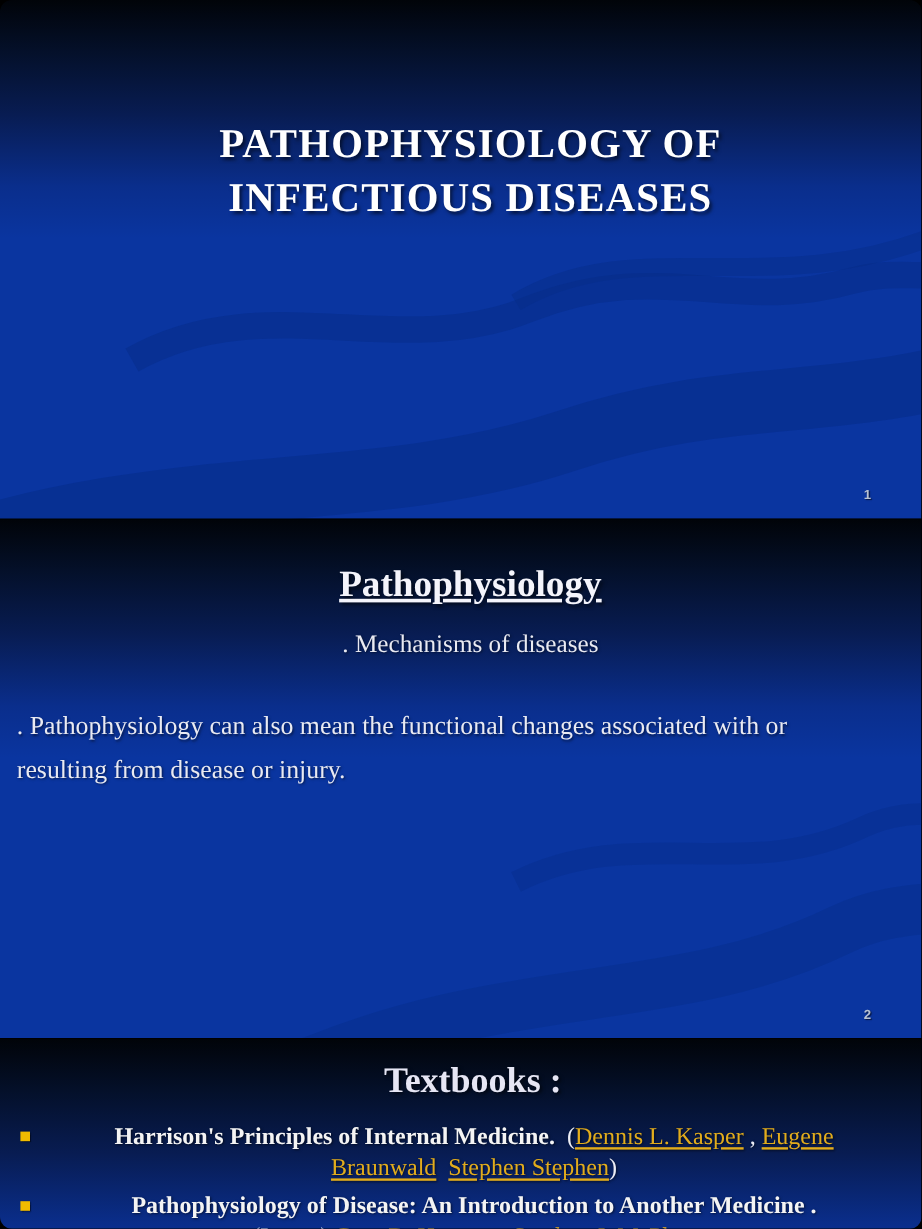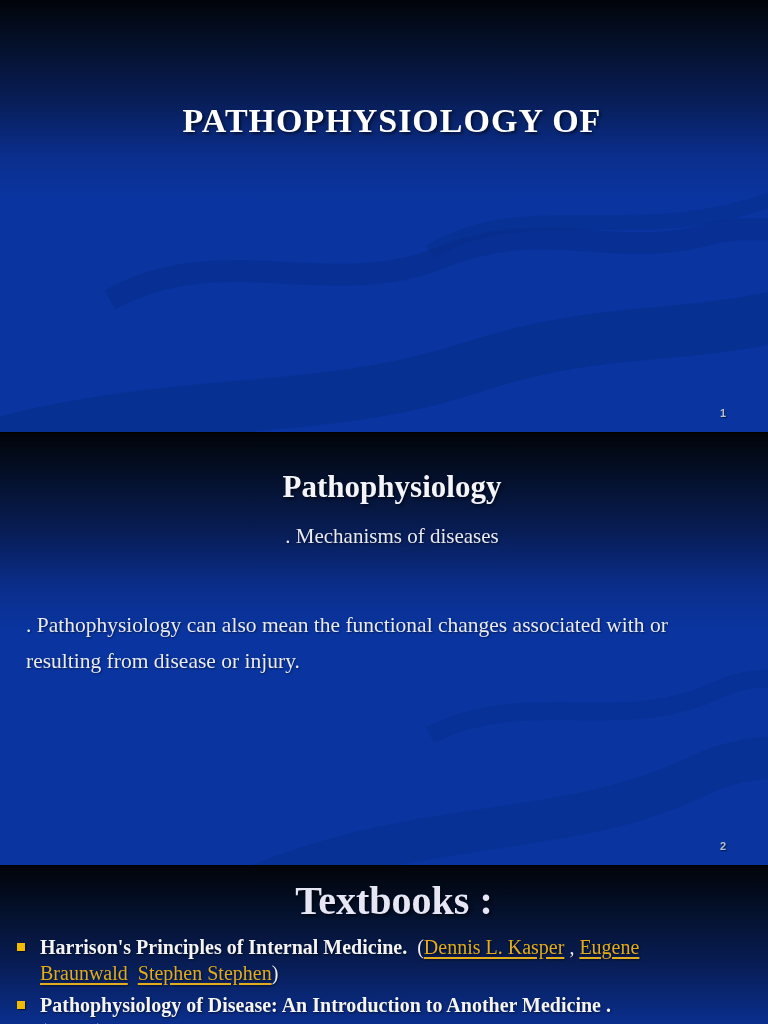--- a/index.html
+++ b/index.html
@@ -1,19 +1,19 @@
 <!DOCTYPE html>
 <html><head>
 <meta charset="utf-8">
 <style>
   * { margin:0; padding:0; box-sizing:border-box; }
   html,body { width:768px; height:1024px; overflow:hidden; background:#000; }
   body { font-family:"Liberation Serif","DejaVu Serif",serif; }
 
-  .viewport { position:relative; width:768px; height:1024px; overflow:hidden; background:#000; }
+  .viewport { position:relative; width:768px; height:1024px; overflow:hidden; background:#000;border-radius:10px; }
 
   .slide {
     position:relative; width:768px; height:432px; margin-bottom:1px; overflow:hidden;
     background:linear-gradient(180deg,#010409 0%,#04102a 10%,#081c52 22%,#0a2e8c 36%,#0a35a0 46%,#0a35a0 100%);
   }
   .swoosh { position:absolute; left:0; top:0; width:768px; height:432px; pointer-events:none; }
 
   .page-num {
     position:absolute; right:42px; bottom:13px;
     font-family:"Liberation Sans","DejaVu Sans",sans-serif;
@@ -25,47 +25,48 @@
     padding-top:98px; padding-left:16px; text-align:center;
     color:#ffffff; font-weight:bold; font-size:34px; line-height:45px; letter-spacing:1px;
     text-shadow:2px 2px 3px rgba(0,0,0,.55);
   }
 
   
   .s2-title {
     margin-top:34px; padding-left:16px; text-align:center;
     color:#f4f4fb; font-weight:bold; font-size:31px; line-height:40px;
     text-shadow:2px 2px 3px rgba(0,0,0,.5);
+    text-decoration:underline;
   }
   .s2-center-line {
     padding-left:16px; text-align:center; color:#e9eaf2; font-size:21px; line-height:30px;
     text-shadow:1px 1px 2px rgba(0,0,0,.5); white-space:pre-wrap;
   }
   .s2-line1 { margin-top:14px; }
   .s2-line2 { margin-top:4px; }
-  .s2-paras { margin-top:56px; padding-left:26px; width:732px; }
+  .s2-paras { margin-top:36px; padding-left:14px; width:732px; }
   .s2-para {
     color:#e9eaf2; font-size:21.5px; line-height:36px; max-width:710px;
     text-shadow:1px 1px 2px rgba(0,0,0,.5); white-space:pre-wrap;
   }
 
   
   .s3-title {
     margin-top:16px; padding-left:20px; text-align:center;
-    color:#e6e6f4; font-weight:bold; font-size:40px; line-height:38px;
+    color:#e6e6f4; font-weight:bold; font-size:30px; line-height:38px;
     text-shadow:2px 2px 3px rgba(0,0,0,.55);
   }
   .s3-bullets { margin-top:14px; }
   .bullet-item { position:relative; padding-left:40px; padding-right:18px; }
   .bullet-item + .bullet-item { margin-top:6px; }
   .bullet-marker {
     position:absolute; left:17px; top:9px; width:8px; height:8px; background:#f0bb00;
     box-shadow:1px 1px 1px rgba(0,0,0,.5);
   }
-  .b-line { font-size:20px; line-height:26px; white-space:pre-wrap; }
+  .b-line { font-size:20px; line-height:26px; white-space:pre-wrap;text-align:center; }
   .b-bold { color:#f4f4f4; font-weight:bold; text-shadow:1px 1px 2px rgba(0,0,0,.55); }
   .b-plain { color:#eceidf; color:#ecedf5; font-weight:normal; text-shadow:1px 1px 2px rgba(0,0,0,.55); }
   .b-link {
     color:#e2ac1c; font-weight:normal; text-decoration:underline;
     text-underline-offset:3px; text-decoration-thickness:1.5px; cursor:pointer;
     text-shadow:1px 1px 2px rgba(0,0,0,.55);
   }
 </style>
 </head>
 <body>
@@ -73,20 +74,21 @@
 <div class="viewport">
 
   <section class="slide">
     <svg class="swoosh" viewBox="0 0 768 432" xmlns="http://www.w3.org/2000/svg">
       <path d="M -80 468 C 140 388, 300 424, 470 368 C 620 318, 700 348, 850 296" fill="none" stroke="#062c88" stroke-width="52" opacity="0.55"></path>
       <path d="M 110 300 C 220 238, 330 302, 440 258 C 550 214, 610 262, 710 234 C 745 224, 770 234, 810 226" fill="none" stroke="#062c88" stroke-width="22" opacity="0.5"></path>
       <path d="M 430 252 C 530 192, 640 252, 780 196" fill="none" stroke="#062c88" stroke-width="15" opacity="0.45"></path>
     </svg>
     <h1 class="s1-title">
       <span>PATHOPHYSIOLOGY OF</span><br>
+      <span>INFECTIOUS DISEASES</span>
     </h1>
     <span class="page-num">1</span>
   </section>
 
   <section class="slide">
     <svg class="swoosh" viewBox="0 0 768 432" xmlns="http://www.w3.org/2000/svg">
       <path d="M 240 460 C 420 380, 560 410, 700 342 C 750 318, 790 328, 830 316" fill="none" stroke="#062c88" stroke-width="42" opacity="0.4"></path>
       <path d="M 430 302 C 530 252, 620 304, 720 256 C 758 238, 788 250, 812 242" fill="none" stroke="#062c88" stroke-width="18" opacity="0.35"></path>
     </svg>
     <h2 class="s2-title">Pathophysiology</h2>

